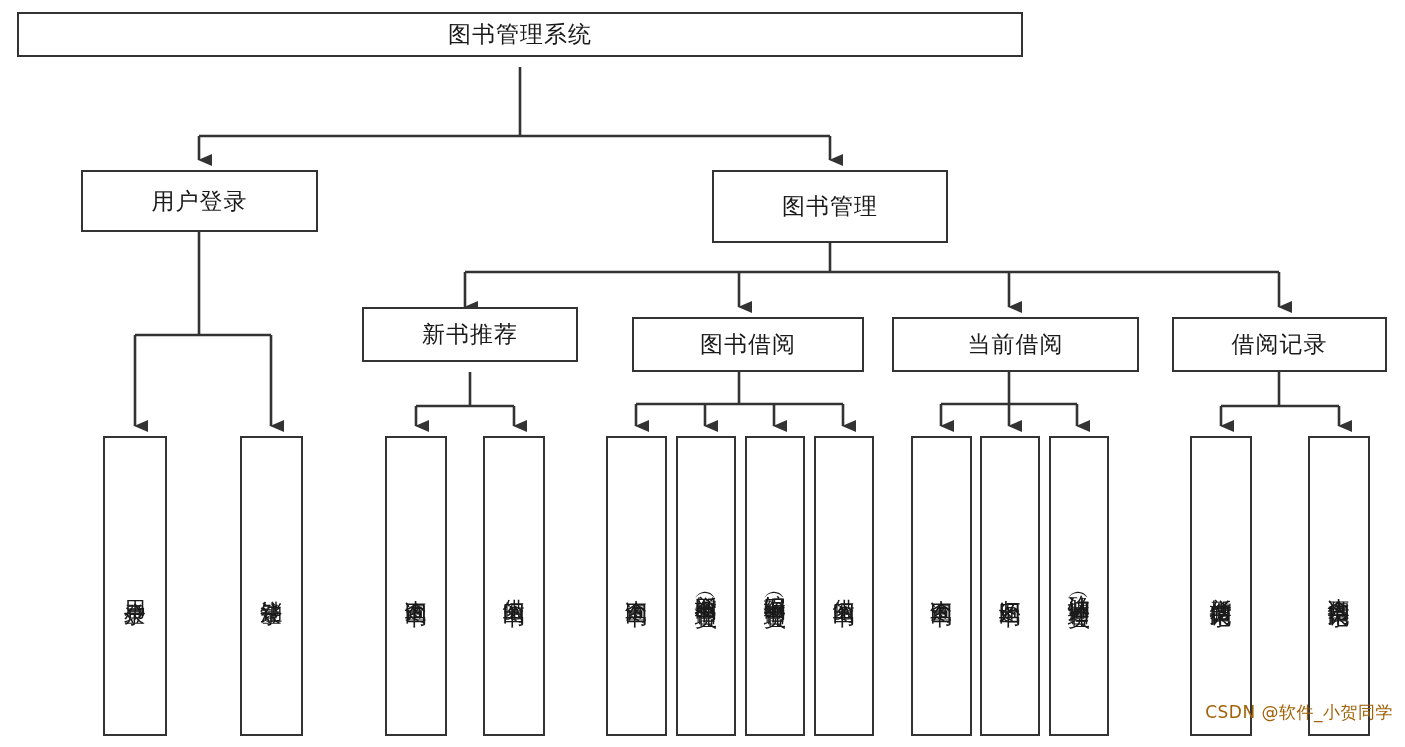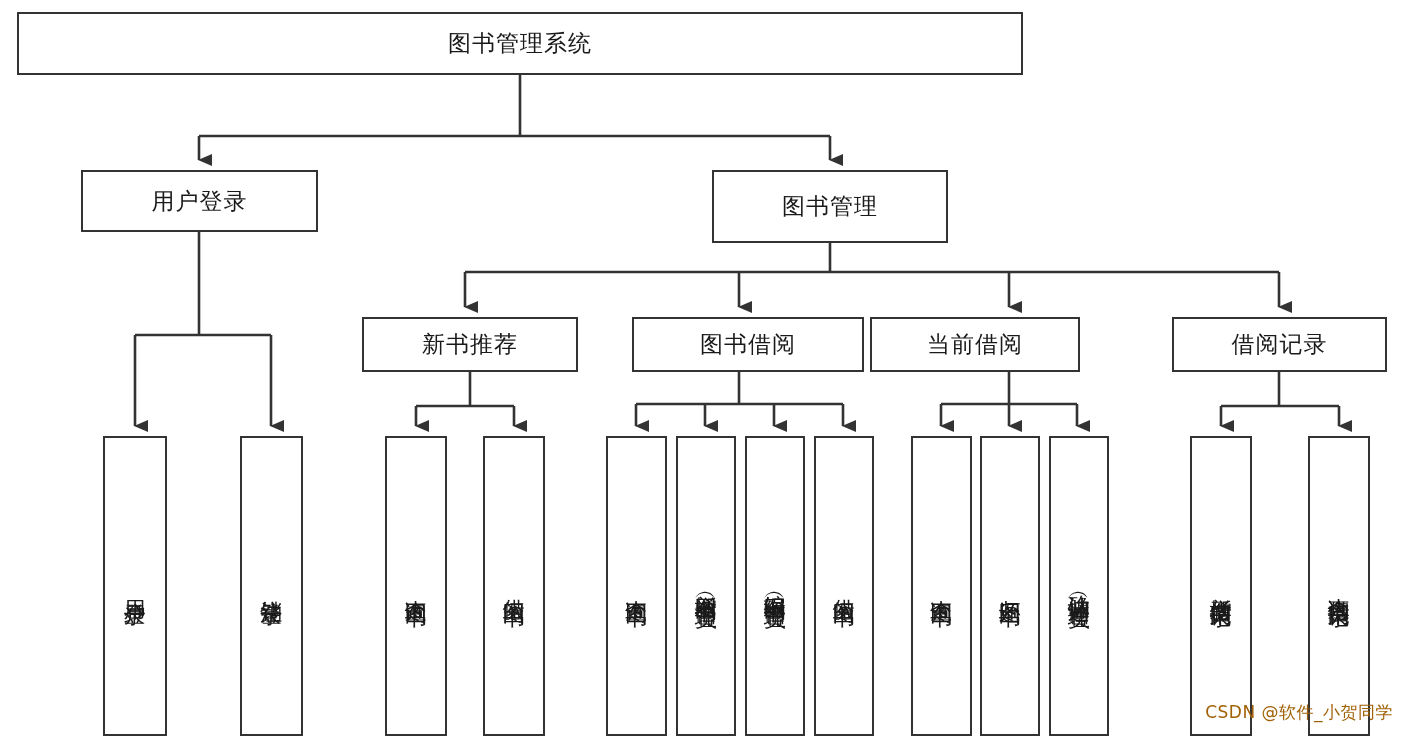--- a/index.html
+++ b/index.html
@@ -107,41 +107,41 @@
     <path d="M 1009 404 L 1009 426" marker-end="url(#arrow)"></path>
     <path d="M 1077 404 L 1077 426" marker-end="url(#arrow)"></path>
 
     <path d="M 1279 372 L 1279 406"></path>
     <path d="M 1221 406 L 1339 406"></path>
     <path d="M 1221 406 L 1221 426" marker-end="url(#arrow)"></path>
     <path d="M 1339 406 L 1339 426" marker-end="url(#arrow)"></path>
   </g>
 </svg>
 
-<div class="node" style="left:17px;top:12px;width:1006px;height:63px;">
+<div class="node" style="left:17px;top:12px;width:1006px;height:45px;">
   <span class="lbl">图书管理系统</span>
 </div>
 
 <div class="node" style="left:81px;top:170px;width:237px;height:62px;">
   <span class="lbl">用户登录</span>
 </div>
 
 <div class="node" style="left:712px;top:170px;width:236px;height:73px;">
   <span class="lbl">图书管理</span>
 </div>
 
-<div class="node" style="left:362px;top:317px;width:216px;height:55px;">
+<div class="node" style="left:362px;top:307px;width:216px;height:55px;">
   <span class="lbl">新书推荐</span>
 </div>
 
 <div class="node" style="left:632px;top:317px;width:232px;height:55px;">
   <span class="lbl">图书借阅</span>
 </div>
 
-<div class="node" style="left:870px;top:317px;width:210px;height:55px;">
+<div class="node" style="left:892px;top:317px;width:247px;height:55px;">
   <span class="lbl">当前借阅</span>
 </div>
 
 <div class="node" style="left:1172px;top:317px;width:215px;height:55px;justify-content:center;">
   <span class="lbl">借阅记录</span>
 </div>
 
 <div class="leaf" style="left:103px;top:436px;width:64px;height:300px;">
   <span class="vlbl">用户登录</span>
 </div>

